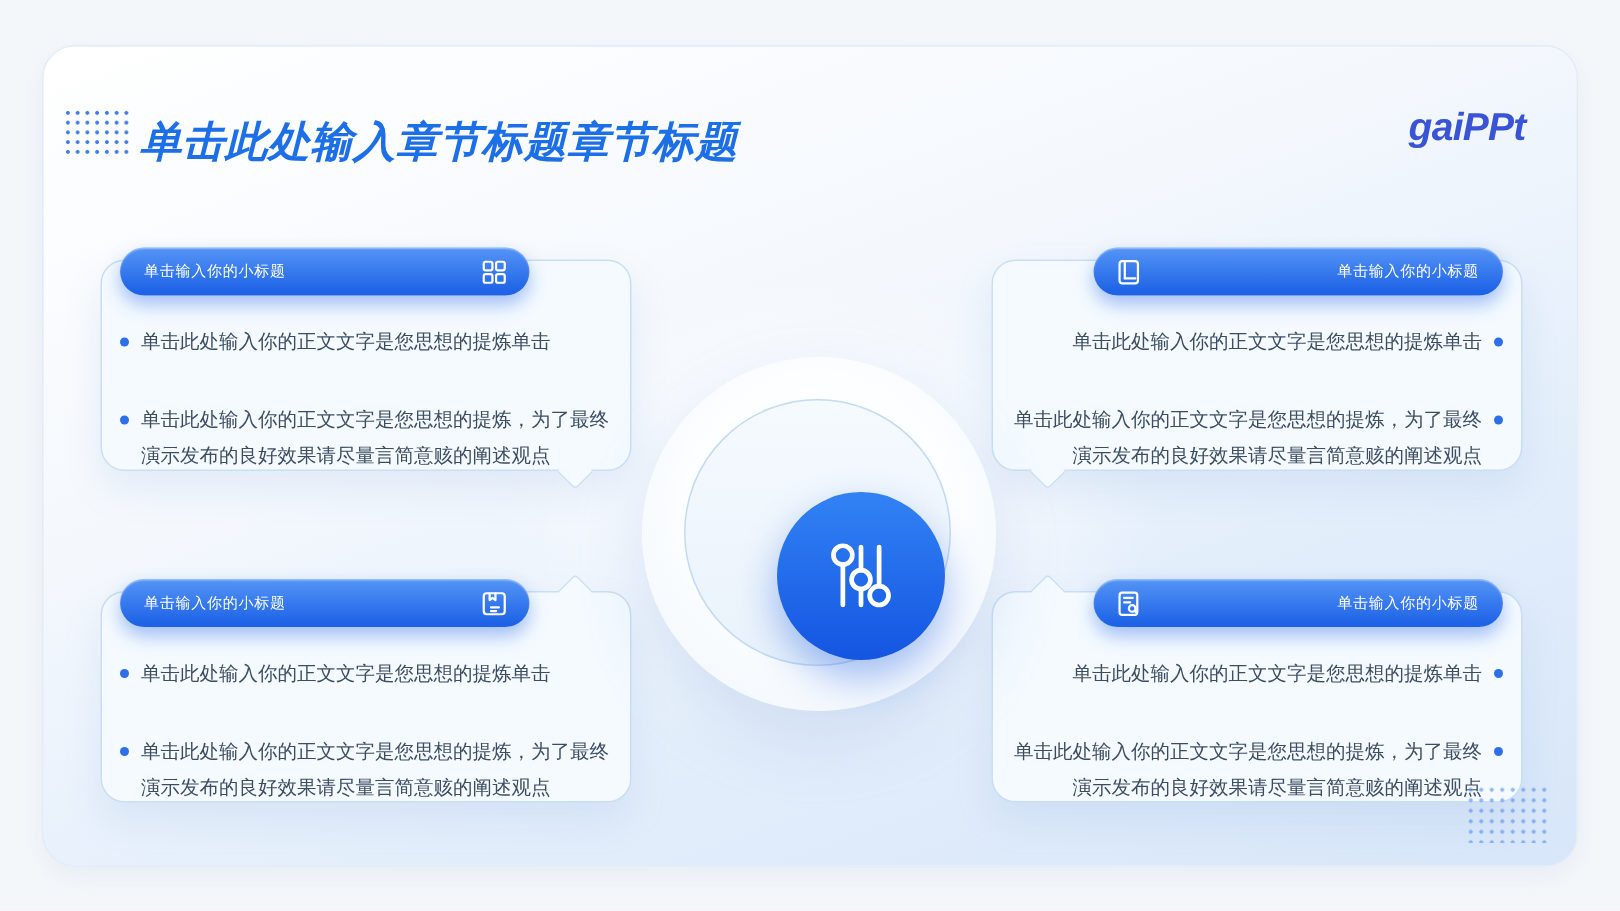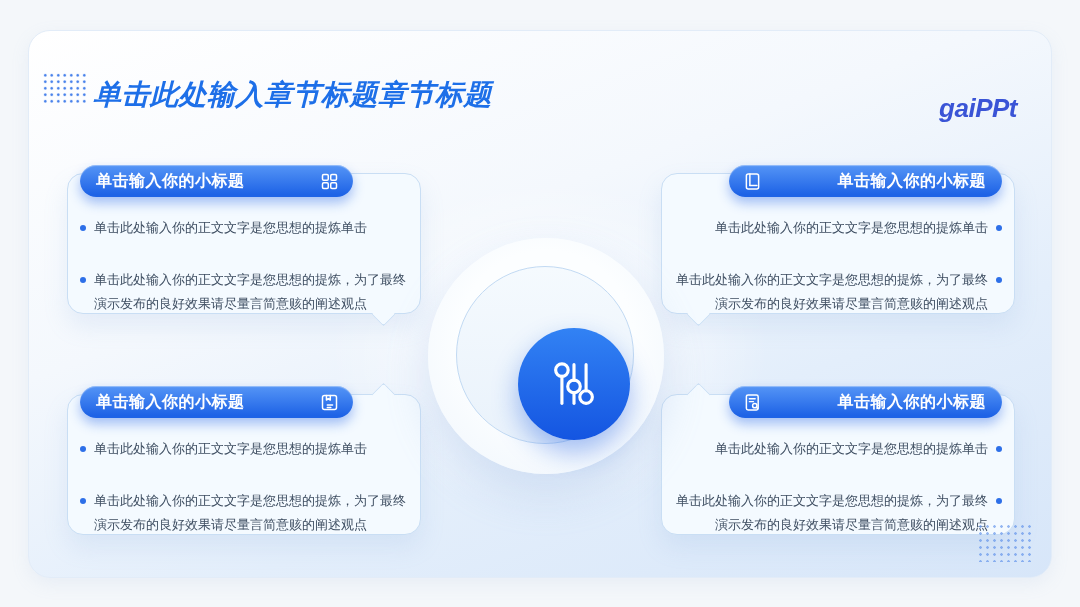--- a/index.html
+++ b/index.html
@@ -20,21 +20,21 @@
   
   .dots { background-image:radial-gradient(circle, rgba(45,111,232,0.9) 1.1px, transparent 1.45px);
           background-size:6.5px 6.5px; }
   .dots-title { position:absolute; left:13px; top:41px; width:47px; height:31px; }
   .dots-corner { position:absolute; left:948px; top:492px; width:56px; height:39px;
           background-image:radial-gradient(circle, rgba(86,139,233,0.6) 1.2px, transparent 1.5px);
           background-size:7px 7px; }
   .page-title { position:absolute; left:64px; top:46px; font-size:28px; line-height:36px;
           font-weight:800; font-style:italic; color:#1D6FE8; letter-spacing:0.5px; white-space:nowrap; }
   .logo { position:absolute; right:34px; top:38px; font-size:26px; font-weight:800; font-style:italic;
-          color:#3A54D6; letter-spacing:-0.5px;margin-top:24px; }
+          color:#3A54D6; letter-spacing:-0.5px; }
 
   
   .bubble { position:absolute; width:354px; height:141px; background:#F4FAFF;
             border:1.5px solid #C9DEF4; border-radius:16px;
             box-shadow:0 12px 24px rgba(130,165,215,0.16); }
   .bubble.tl { left:38px;  top:142px; }
   .bubble.bl { left:38px;  top:363px; }
   .bubble.tr { left:632px; top:142px; }
   .bubble.br { left:632px; top:363px; }
 
@@ -45,21 +45,21 @@
   .bubble.bl .tail { right:28px; }
   .bubble.tr .tail { left:28px; }
   .bubble.br .tail { left:28px; }
 
   .pill { position:absolute; top:-9px; height:32px; width:273px; border-radius:18px;
           background:linear-gradient(180deg,#5595F6 0%,#1E63E6 92%);
           box-shadow:0 6px 12px rgba(28,95,228,0.38), inset 0 1px 1px rgba(255,255,255,0.4);
           display:flex; align-items:center; justify-content:space-between; padding:0 13px 0 16px; }
   .bubble.tl .pill, .bubble.bl .pill { left:12px; }
   .bubble.tr .pill, .bubble.br .pill { right:12px; padding:0 16px 0 13px; }
-  .pill-label { color:#FFFFFF; font-weight:bold; font-size:16px; letter-spacing:0.5px; white-space:nowrap; }
+  .pill-label { color:#FFFFFF; font-weight:normal; font-size:10px; letter-spacing:0.5px; white-space:nowrap; }
   .pill-icon { width:21px; height:21px; flex:none; }
   .pill-icon svg { width:21px; height:21px; stroke:#FFFFFF; fill:none; stroke-width:1.7;
                    stroke-linecap:round; stroke-linejoin:round; }
 
   .bubble-body { position:absolute; left:0; right:0; top:42px; padding:0 14px 0 12px;
                  display:flex; flex-direction:column; gap:28px; }
   .bubble.tr .bubble-body, .bubble.br .bubble-body { padding:0 12px 0 14px; }
   .bullet { display:flex; gap:8px; font-size:13px; line-height:24px; color:#3D4D61; }
   .bullet .dot { width:6px; height:6px; border-radius:50%; background:#2D6FE8; margin-top:9px; flex:none; }
   .bubble.tr .bullet, .bubble.br .bullet { flex-direction:row-reverse; text-align:right; }

